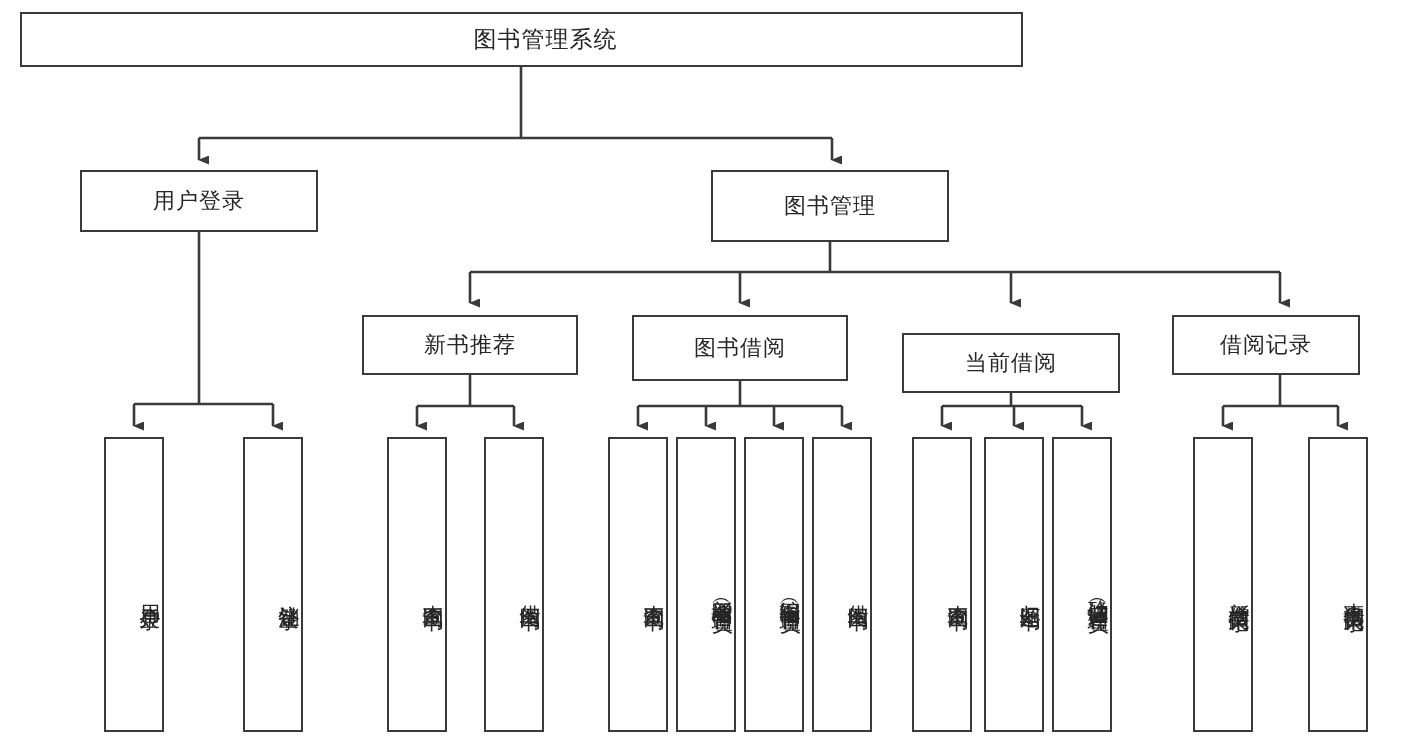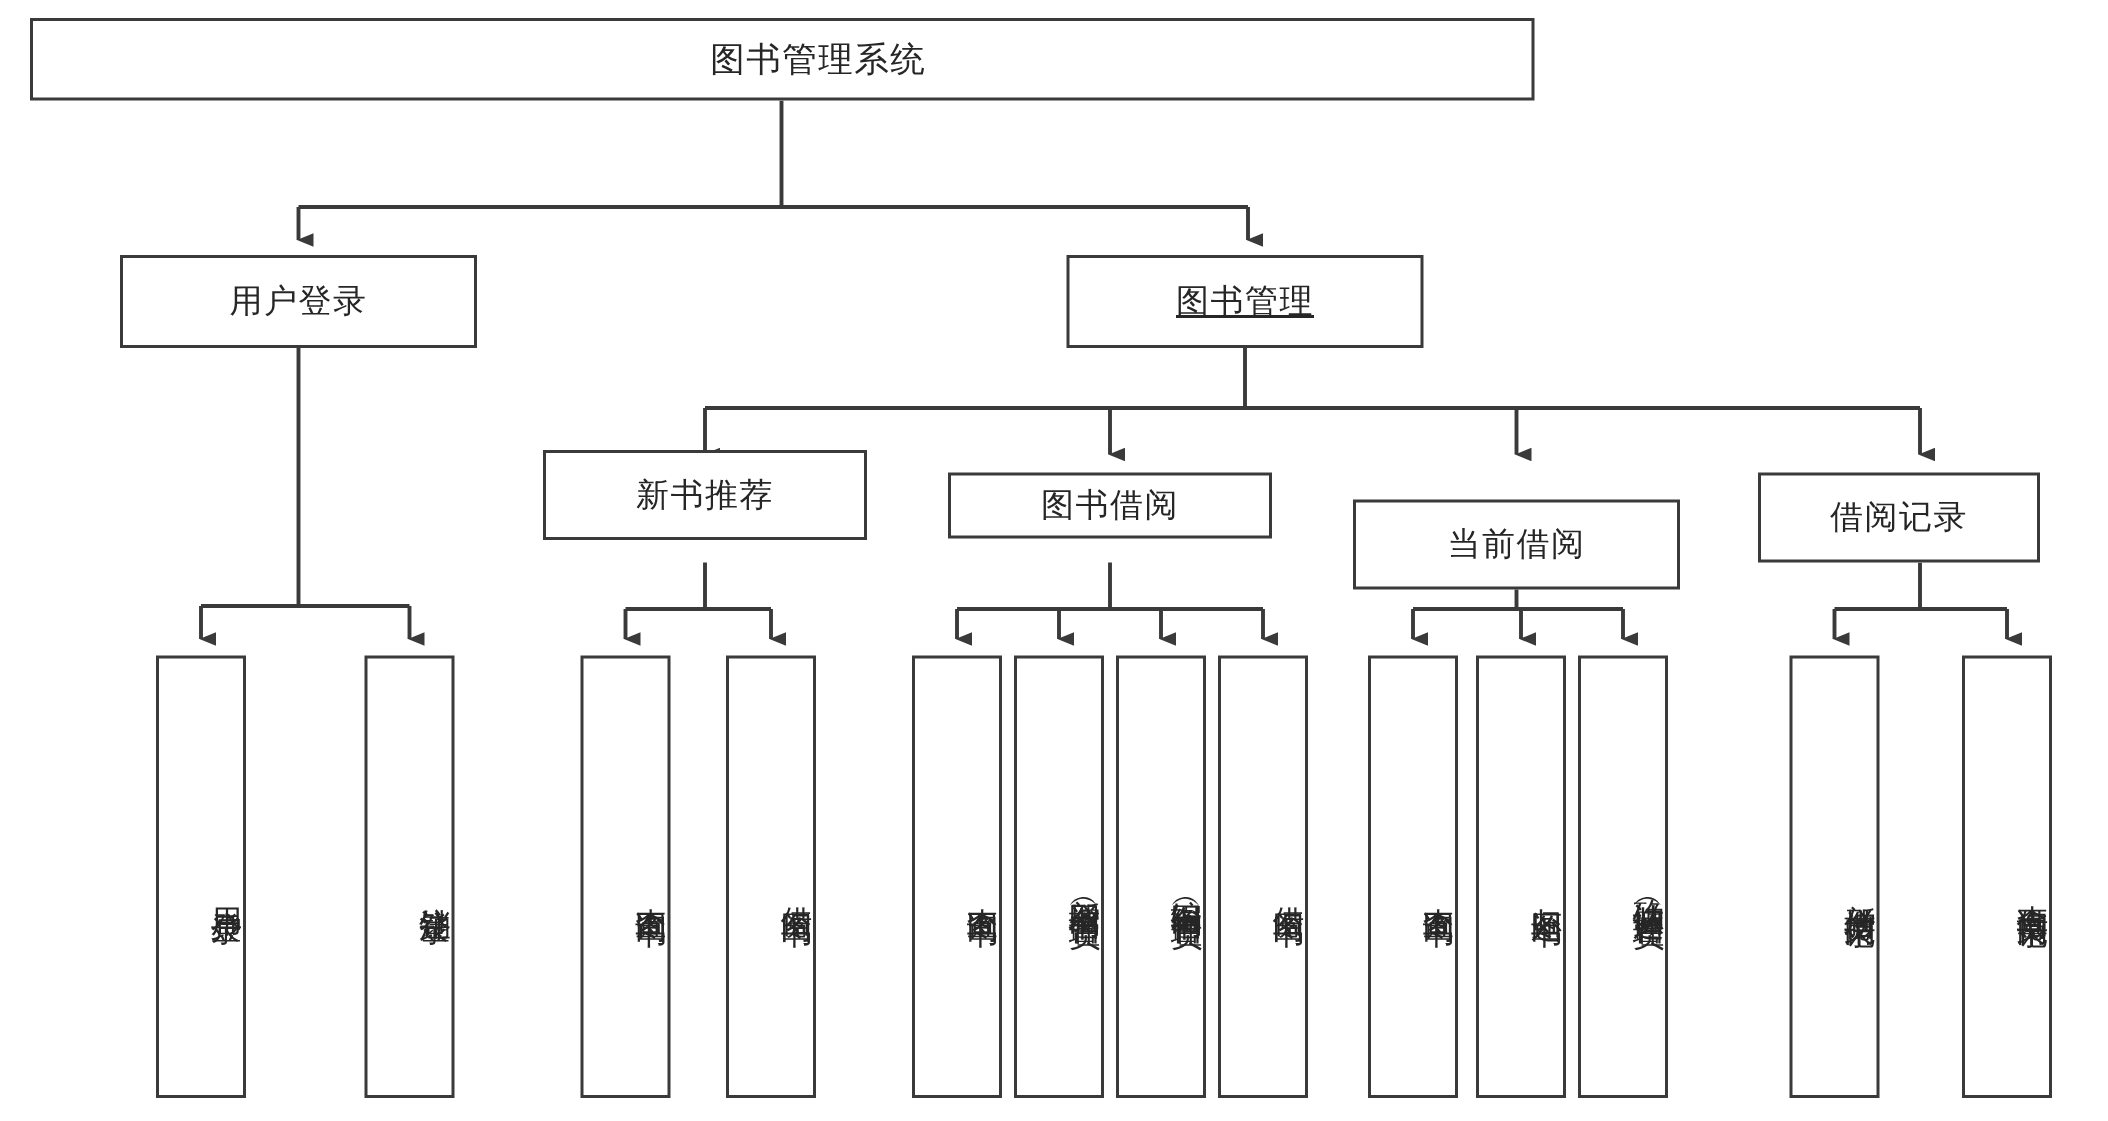--- a/index.html
+++ b/index.html
@@ -69,24 +69,24 @@
       <path d="M1280,375 L1280,406"></path>
       <path d="M1223,406 L1338,406"></path>
       <path d="M1223,406 L1223,426" marker-end="url(#arw)"></path>
       <path d="M1338,406 L1338,426" marker-end="url(#arw)"></path>
     </g>
   </svg>
 
   <div class="node h root" style="left:20px;top:12px;width:1003px;height:55px;">图书管理系统</div>
 
   <div class="node h" style="left:80px;top:170px;width:238px;height:62px;">用户登录</div>
-  <div class="node h" style="left:711px;top:170px;width:238px;height:62px;text-decoration:underline;">图书管理</div>
+  <div class="node h" style="left:711px;top:170px;width:238px;height:72px;">图书管理</div>
 
-  <div class="node h" style="left:362px;top:300px;width:216px;height:60px;">新书推荐</div>
-  <div class="node h" style="left:632px;top:315px;width:216px;height:44px;">图书借阅</div>
+  <div class="node h" style="left:362px;top:315px;width:216px;height:60px;">新书推荐</div>
+  <div class="node h" style="left:632px;top:315px;width:216px;height:66px;">图书借阅</div>
   <div class="node h" style="left:902px;top:333px;width:218px;height:60px;">当前借阅</div>
   <div class="node h" style="left:1172px;top:315px;width:188px;height:60px;">借阅记录</div>
 
   <div class="node v" style="left:104px;top:437px;width:60px;height:295px;">用户登录</div>
   <div class="node v" style="left:243px;top:437px;width:60px;height:295px;">注销登录</div>
   <div class="node v" style="left:387px;top:437px;width:60px;height:295px;">查询图书</div>
   <div class="node v" style="left:484px;top:437px;width:60px;height:295px;">借阅图书</div>
   <div class="node v" style="left:608px;top:437px;width:60px;height:295px;">查询图书</div>
   <div class="node v" style="left:676px;top:437px;width:60px;height:295px;">新增图书（管理员）</div>
   <div class="node v" style="left:744px;top:437px;width:60px;height:295px;">编辑图书（管理员）</div>

